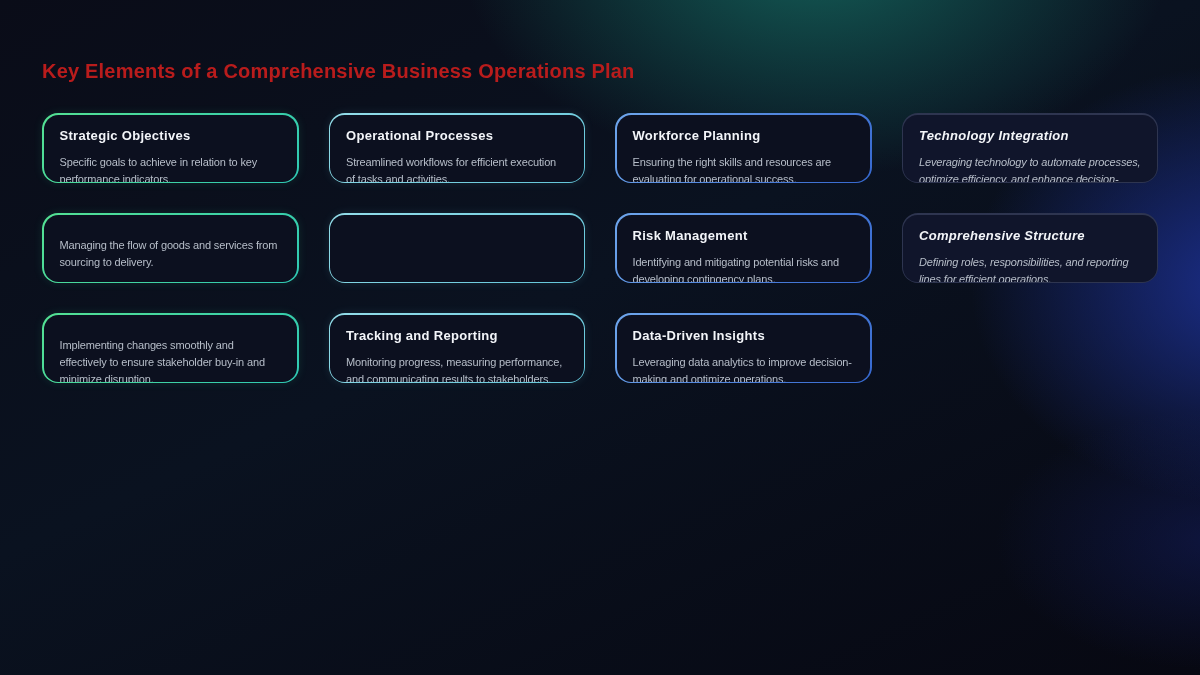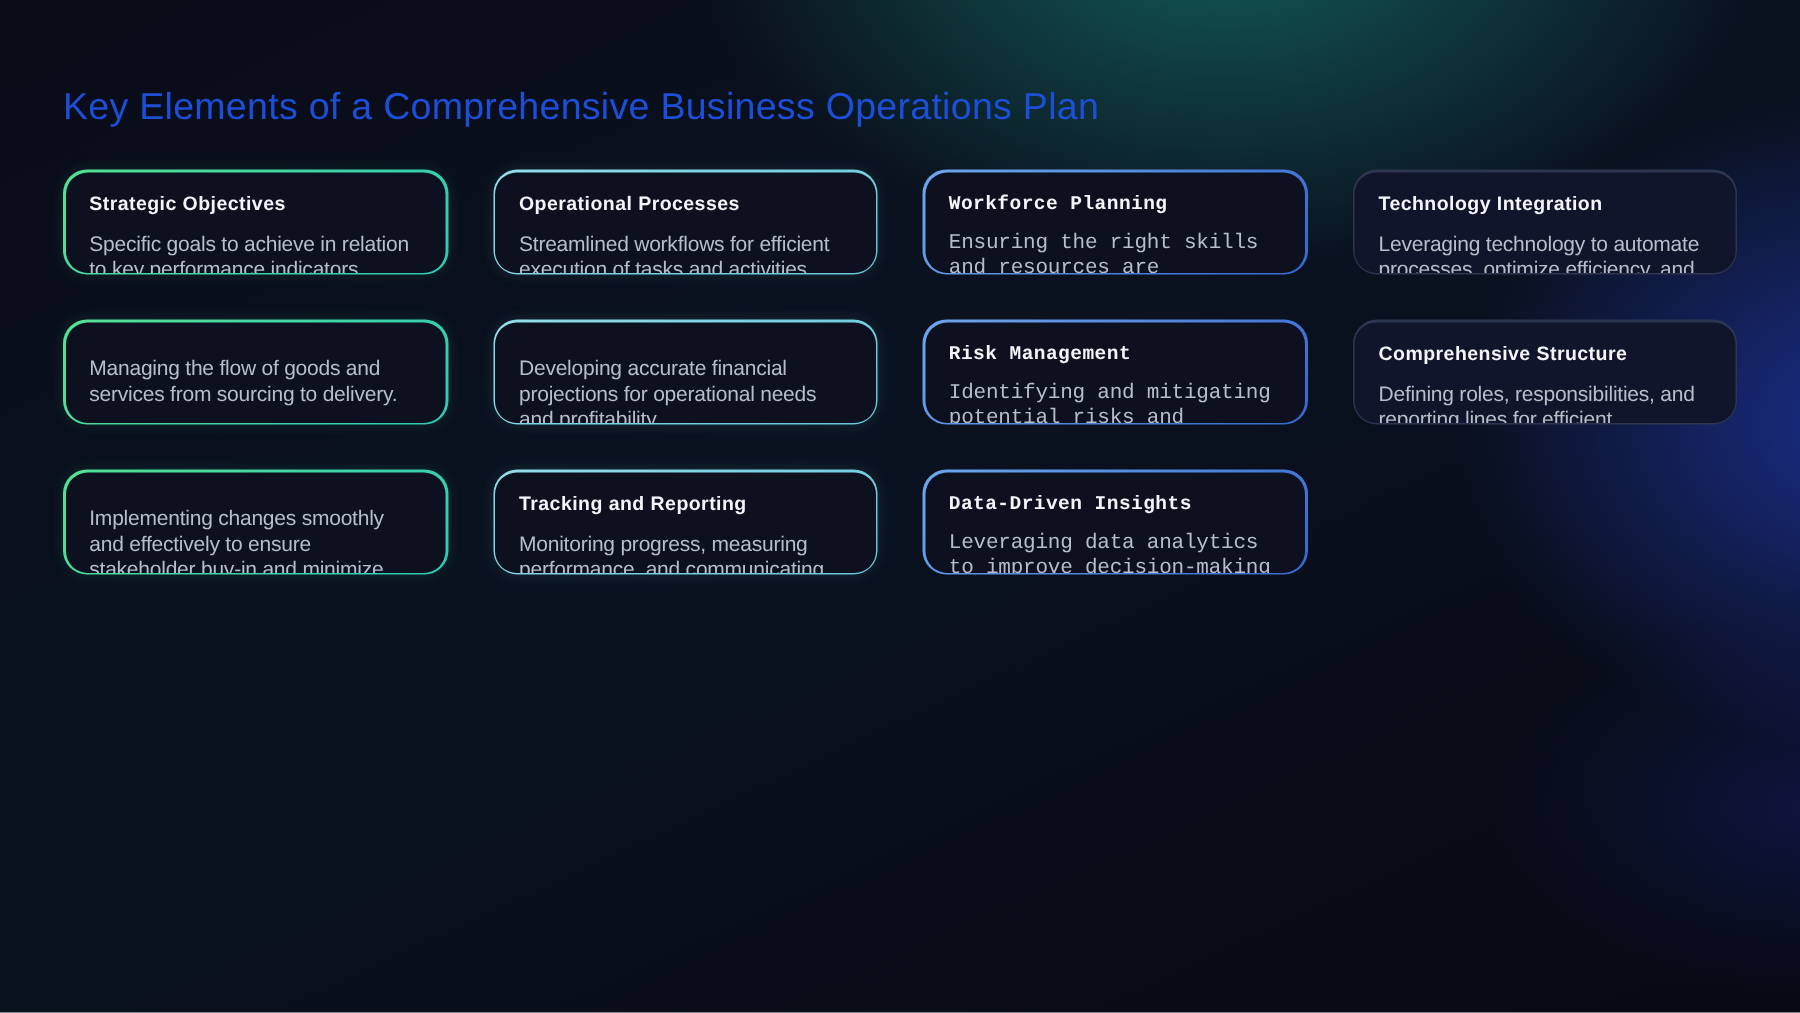--- a/index.html
+++ b/index.html
@@ -7,47 +7,47 @@
     width:1200px;height:675px;overflow:hidden;
     font-family:"Liberation Sans","DejaVu Sans",sans-serif;
     background:
       radial-gradient(48% 55% at 68% -8%, rgba(21,108,98,0.85), rgba(21,108,98,0) 62%),
       radial-gradient(34% 48% at 104% 42%, rgba(28,48,145,0.95), rgba(28,48,145,0) 68%),
       radial-gradient(30% 32% at 101% 80%, rgba(22,34,110,0.45), rgba(22,34,110,0) 60%),
       linear-gradient(155deg, #0a0c18 0%, #0a1220 45%, #070812 100%);
   }
   .slide{padding:56px 42px 0;box-sizing:border-box;width:1200px;height:675px;}
   .page-title{
-    color:#1d4ed8;font-size:25px;font-weight:normal;letter-spacing:0.2px;
+    color:#b91c1c;font-size:20px;font-weight:bold;letter-spacing:0.2px;
     line-height:30px;margin:0;
   }
   .grid{
     margin-top:27px;
     display:grid;
     grid-template-columns:1fr 1fr 1fr 1fr;
     grid-template-rows:70px 70px 70px 70px 89px 70px;
     gap:30px;
   }
   .card{border-radius:16px;padding:1.5px;box-sizing:border-box;}
   .accent-green{background:linear-gradient(135deg,var(--accent_green_1),var(--accent_green_2));box-shadow:0 0 10px rgba(60,220,160,0.12);}
-  .accent-blue{background:linear-gradient(135deg,var(--accent_blue_1),var(--accent_blue_2));font-family:Liberation Mono, monospace;}
+  .accent-blue{background:linear-gradient(135deg,var(--accent_blue_1),var(--accent_blue_2));}
   .accent-cyan{background:linear-gradient(150deg,var(--accent_cyan_1),var(--accent_cyan_2));box-shadow:0 0 10px rgba(120,210,230,0.12);}
   .accent-plain{background:var(--plain_border);}
   .card-inner{
     height:100%;box-sizing:border-box;border-radius:14.5px;
     background:var(--card_bg);
     padding:12px 16px;overflow:hidden;
   }
-  .accent-plain .card-inner{background:var(--plain_bg);}
+  .accent-plain .card-inner{background:var(--plain_bg);font-style:italic;}
   .card-title{
     color:#f3f5f9;font-size:13px;font-weight:bold;letter-spacing:0.3px;
     line-height:17px;margin:0;
   }
   .card-desc{
-    color:#b7bec9;font-size:14px;letter-spacing:-0.15px;
+    color:#b7bec9;font-size:11px;letter-spacing:-0.15px;
     line-height:17px;margin:10px 0 0;
   }
 </style>
 </head>
 <body>
 
 <div class="slide">
   <h1 class="page-title">Key Elements of a Comprehensive Business Operations Plan</h1>
   <div class="grid">
       <div class="card accent-green">
@@ -74,21 +74,20 @@
       <p class="card-desc">Leveraging technology to automate processes, optimize efficiency, and enhance decision-making.</p>
     </div>
   </div>
       <div class="card accent-green">
     <div class="card-inner">
       <p class="card-desc">Managing the flow of goods and services from sourcing to delivery.</p>
     </div>
   </div>
       <div class="card accent-cyan">
     <div class="card-inner">
-      <p class="card-desc">Developing accurate financial projections for operational needs and profitability.</p>
     </div>
   </div>
       <div class="card accent-blue">
     <div class="card-inner">
       <h2 class="card-title">Risk Management</h2>
       <p class="card-desc">Identifying and mitigating potential risks and developing contingency plans.</p>
     </div>
   </div>
       <div class="card accent-plain">
     <div class="card-inner">

